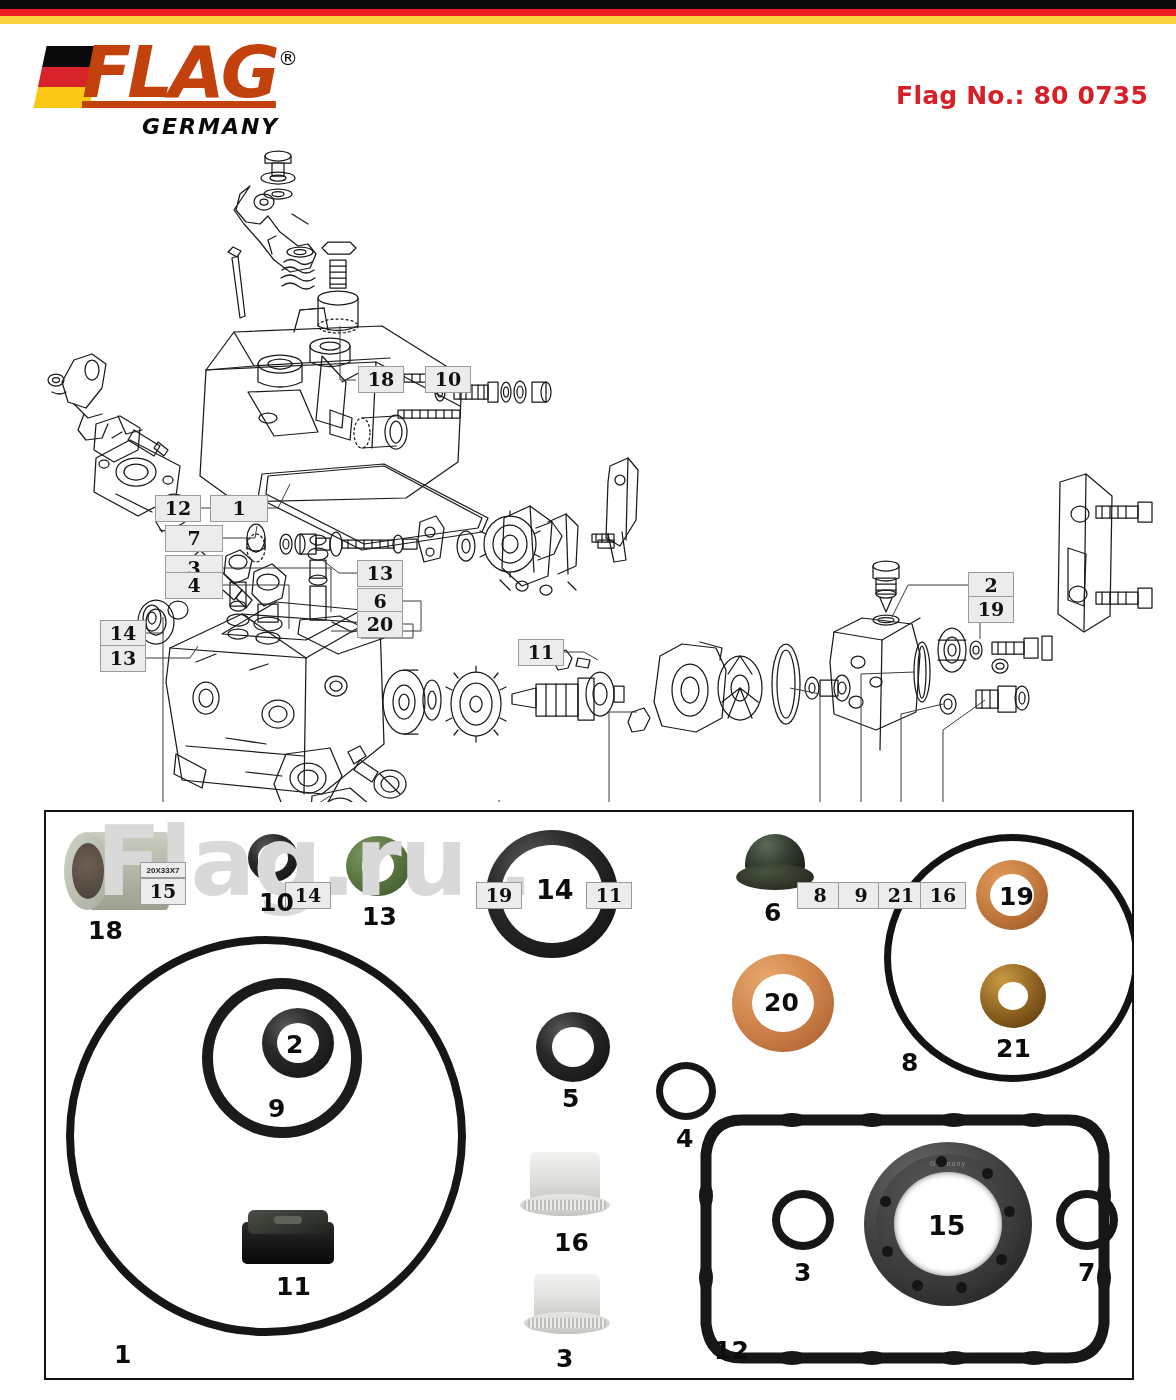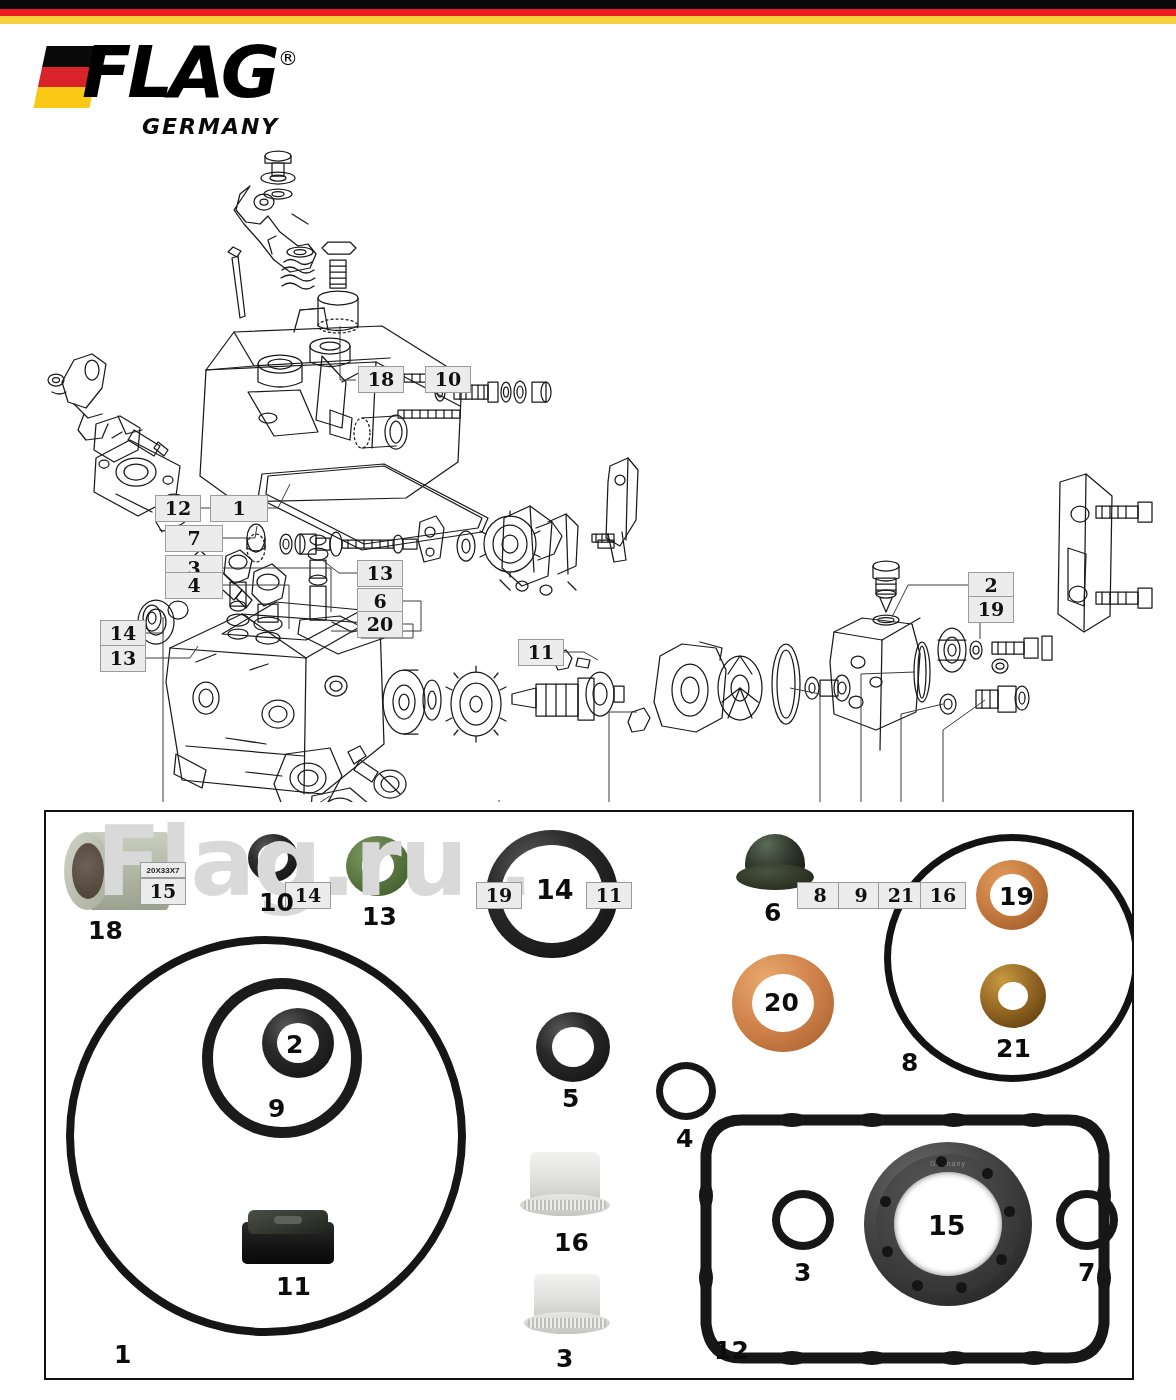--- a/index.html
+++ b/index.html
@@ -24,21 +24,21 @@
   .logo { position:absolute; left:34px; top:18px; width:270px; height:105px; }
   .logo-flagblock { position:absolute; left:6px; top:4px; width:56px; height:62px;
                     transform: skewX(-12deg); }
   .logo-flagblock i { display:block; width:100%; height:20.6px; }
   .lf-black { background:#0a0a0a; }
   .lf-red   { background:#d8232a; }
   .lf-gold  { background:#fcc816; }
   .logo-word { position:absolute; left:48px; top:-6px;
                font-family:"DejaVu Sans", sans-serif;
                font-size:72px; font-weight:bold; font-style:italic;
-               letter-spacing:-4px; color:#000000; line-height:1; }
+               letter-spacing:-4px; color:#c2410c; line-height:1;text-decoration:underline; }
   .logo-reg { position:absolute; left:244px; top:4px;
               font-size:20px; color:#0a0a0a; font-family:"DejaVu Sans",sans-serif; }
   .logo-germany { position:absolute; left:108px; top:72px;
                   font-family:"DejaVu Sans", sans-serif;
                   font-size:22px; font-weight:bold; font-style:italic;
                   letter-spacing:2px; color:#0a0a0a; }
 
   .hdr-right { position:absolute; right:28px; top:56px; text-align:right; }
   .hdr-flagno { font-family:"DejaVu Sans",sans-serif; font-size:25px; font-weight:bold;
                 color:#d81f26; letter-spacing:.2px; line-height:1.25; }
@@ -103,20 +103,21 @@
         <i class="lf-black"></i>
         <i class="lf-red"></i>
         <i class="lf-gold"></i>
       </div>
       <div class="logo-word">FLAG</div>
       <div class="logo-reg">®</div>
       <div class="logo-germany">GERMANY</div>
     </div>
 
     <div class="hdr-right">
+      <div class="hdr-flagno">Flag No.: 80 0735</div>
     </div>
   </div>
 
   <div class="diagram">
 
     <div class="watermark">Flag.ru .</div>
 
     <svg width="1176" height="660" viewBox="0 0 1176 660">
       <g fill="none" stroke="#1a1a1a" stroke-width="1.25" stroke-linejoin="round" stroke-linecap="round">
 

